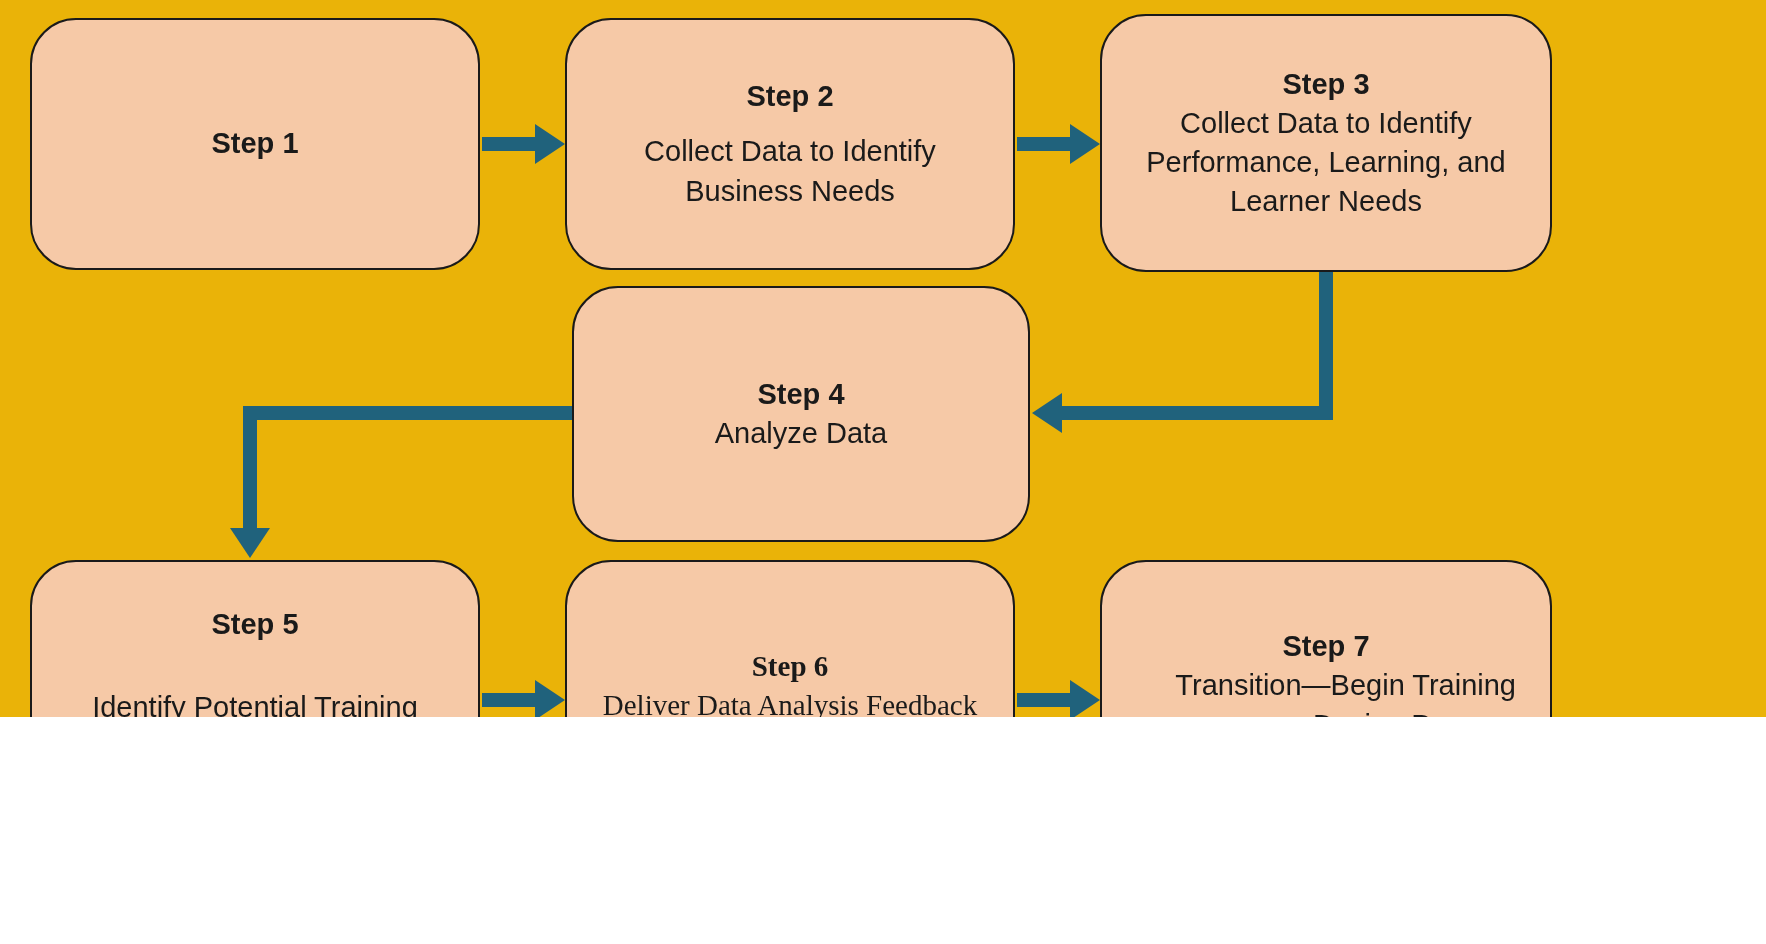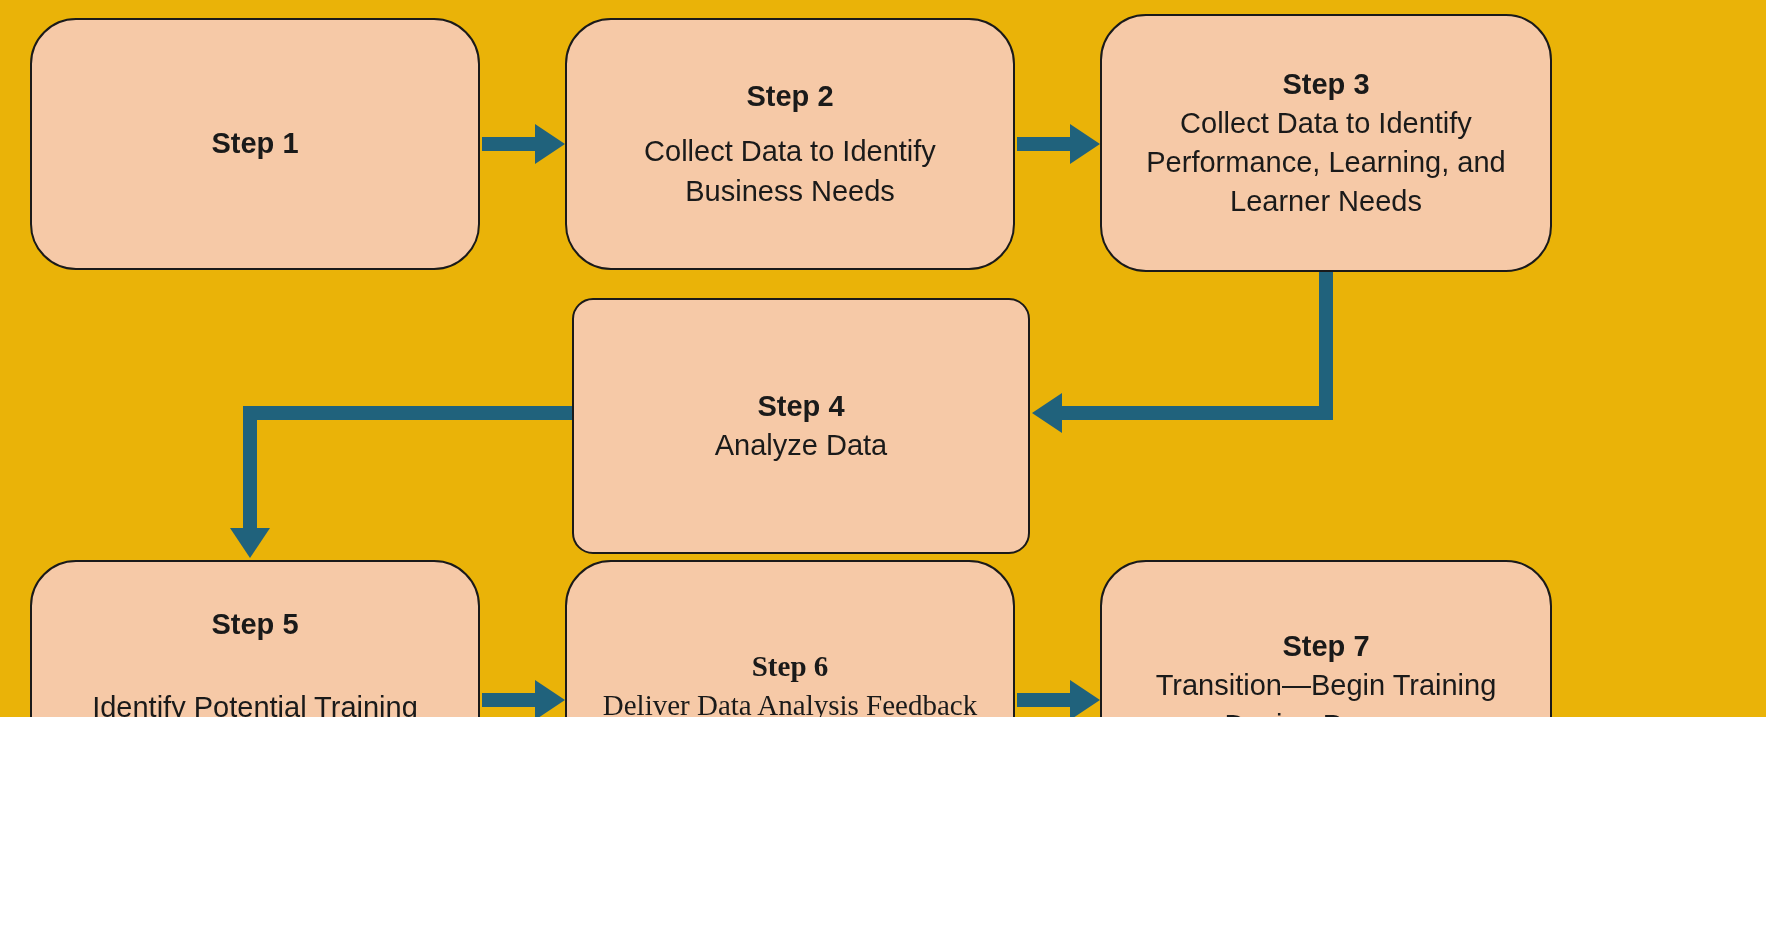--- a/index.html
+++ b/index.html
@@ -40,24 +40,24 @@
   }
   .step-desc {
     font-size: 29px;
     line-height: 1.35;
   }
 
   
   .pos-s1 { left: 30px;   top: 18px;  width: 450px; height: 252px; }
   .pos-s2 { left: 565px;  top: 18px;  width: 450px; height: 252px; gap: 16px; }
   .pos-s3 { left: 1100px; top: 14px;  width: 452px; height: 258px; }
-  .pos-s4 { left: 572px;  top: 298px; width: 458px; height: 256px; border-radius: 21px; }
+  .pos-s4 { left: 572px;  top: 286px; width: 458px; height: 256px; }
   .pos-s5 { left: 30px;   top: 560px; width: 450px; height: 252px; gap: 44px; }
   .pos-s6 { left: 565px;  top: 560px; width: 450px; height: 252px; font-family: Liberation Serif, serif; }
-  .pos-s7 { left: 1100px; top: 560px; width: 452px; height: 252px; }
+  .pos-s7 { left: 1100px; top: 560px; width: 452px; height: 252px; text-align: right; }
 
   svg.connectors {
     position: absolute;
     left: 0; top: 0;
     width: 1766px;
     height: 944px;
     pointer-events: none;
   }
   svg.connectors path.arrow-line {
     stroke: var(--arrow);

